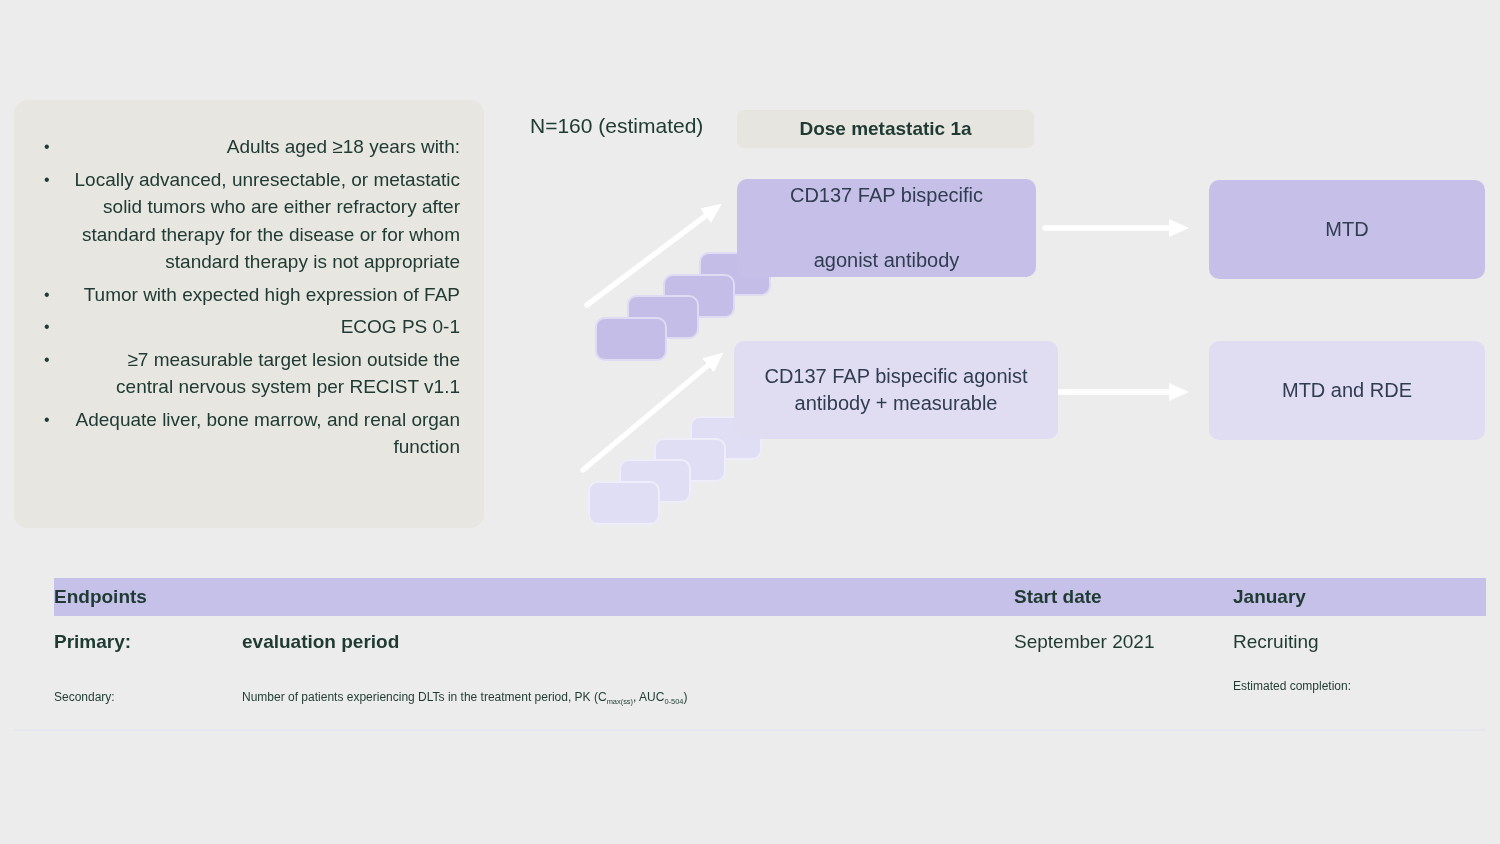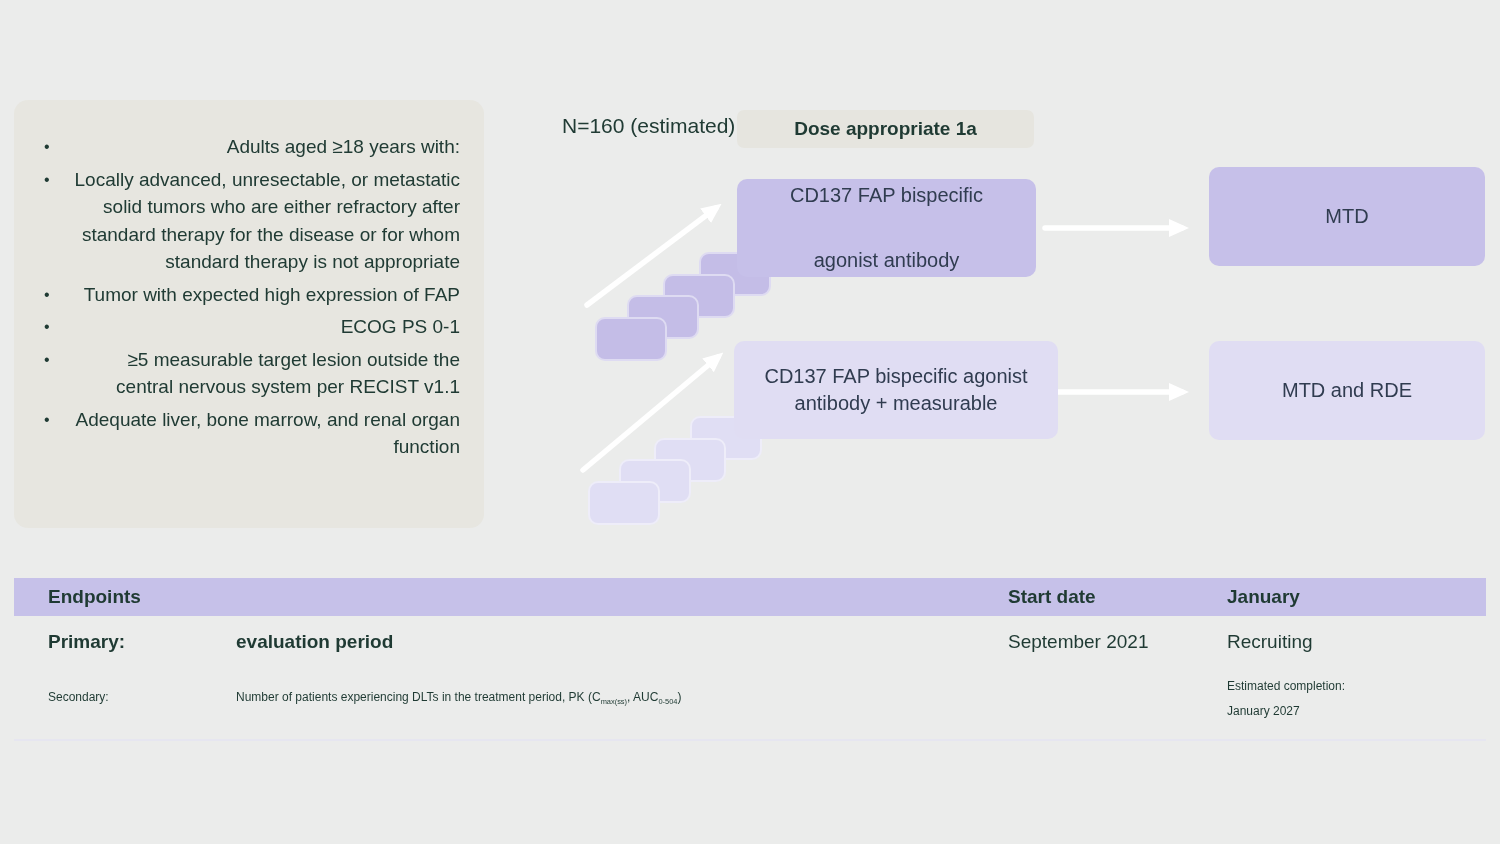--- a/index.html
+++ b/index.html
@@ -43,21 +43,20 @@
   }
   .criteria-panel .item-text { flex: 1; text-align: right; }
 
   
   .n-label {
     position: absolute;
     left: 530px; top: 112px;
     font-size: 21px;
     line-height: 28px;
     color: #203b34;
-    margin-left: 32px;
   }
   .phase-chip {
     position: absolute;
     left: 737px; top: 110px;
     width: 297px; height: 38px;
     background: #e6e5df;
     border-radius: 7px;
     display: flex; align-items: center; justify-content: center;
     font-size: 19px; font-weight: bold;
     color: #1f3a33;
@@ -70,21 +69,21 @@
     display: flex; flex-direction: column;
     align-items: center; justify-content: center;
     font-size: 20px; line-height: 27px;
     color: #303c50;
     text-align: center;
     z-index: 6;
   }
   .tone-medium { background: #c6c0e9; }
   .tone-light  { background: #e0ddf3; }
   .treat-1   { left: 737px;  top: 179px; width: 299px; height: 98px; gap: 38px; }
-  .outcome-1 { left: 1209px; top: 167px; width: 276px; height: 99px; text-align: center; }
+  .outcome-1 { left: 1209px; top: 180px; width: 276px; height: 99px; text-align: center; }
   .treat-2   { left: 734px;  top: 341px; width: 324px; height: 98px; }
   .outcome-2 { left: 1209px; top: 341px; width: 276px; height: 99px; }
 
   
   .step {
     position: absolute;
     width: 72px; height: 44px;
     border-radius: 10px;
     border: 2px solid rgba(255,255,255,0.45);
   }
@@ -109,21 +108,22 @@
   
   .endpoints-table {
     position: absolute;
     left: 14px; top: 578px;
     width: 1472px;
     color: #1f3a33;
   }
   .tbl-grid {
     display: grid;
     grid-template-columns: 188px 772px 219px auto;
-    padding-left: 34px;
+    padding-left: 0;
+    margin-left: 40px;
   }
   .tbl-header {
     height: 38px;
     background: #c6c1e9;
     align-items: center;
     font-size: 19px;
     font-weight: bold;
   }
   .tbl-row-primary { margin-top: 13px; font-size: 19px; line-height: 25px; }
   .tbl-row-primary .cell-label,
@@ -156,31 +156,31 @@
       <li>
         <span class="dot">•</span>
         <span class="item-text">Tumor with expected high expression of FAP</span>
       </li>
       <li>
         <span class="dot">•</span>
         <span class="item-text">ECOG PS 0-1</span>
       </li>
       <li>
         <span class="dot">•</span>
-        <span class="item-text">≥5 measurable target lesion outside the central nervous system per RECIST v1.1</span>
+        <span class="item-text">≥7 measurable target lesion outside the central nervous system per RECIST v1.1</span>
       </li>
       <li>
         <span class="dot">•</span>
         <span class="item-text">Adequate liver, bone marrow, and renal organ function</span>
       </li>
     </ul>
   </div>
 
   <div class="n-label">N=160 (estimated)</div>
-  <div class="phase-chip">Dose appropriate 1a</div>
+  <div class="phase-chip">Dose metastatic 1a</div>
 
   <div class="step m m1"></div>
   <div class="step m m2"></div>
   <div class="step m m3"></div>
   <div class="step m m4"></div>
 
   <div class="step l l1"></div>
   <div class="step l l2"></div>
   <div class="step l l3"></div>
   <div class="step l l4"></div>
@@ -250,20 +250,19 @@
       <div class="cell-start">September 2021</div>
       <div class="cell-status">Recruiting</div>
     </div>
 
     <div class="tbl-grid tbl-row-secondary">
       <div class="cell-label">Secondary:</div>
       <div class="cell-desc"><span>Number of patients experiencing DLTs in the treatment period, PK (C</span><sub>max(ss)</sub><span>, AUC</span><sub>0-504</sub><span>)</span></div>
       <div class="cell-start"></div>
       <div class="cell-status">
         <div>Estimated completion:</div>
-        <div>January 2027</div>
       </div>
     </div>
 
     <div class="tbl-divider"></div>
   </div>
 
 </div>
 
 </body></html>

